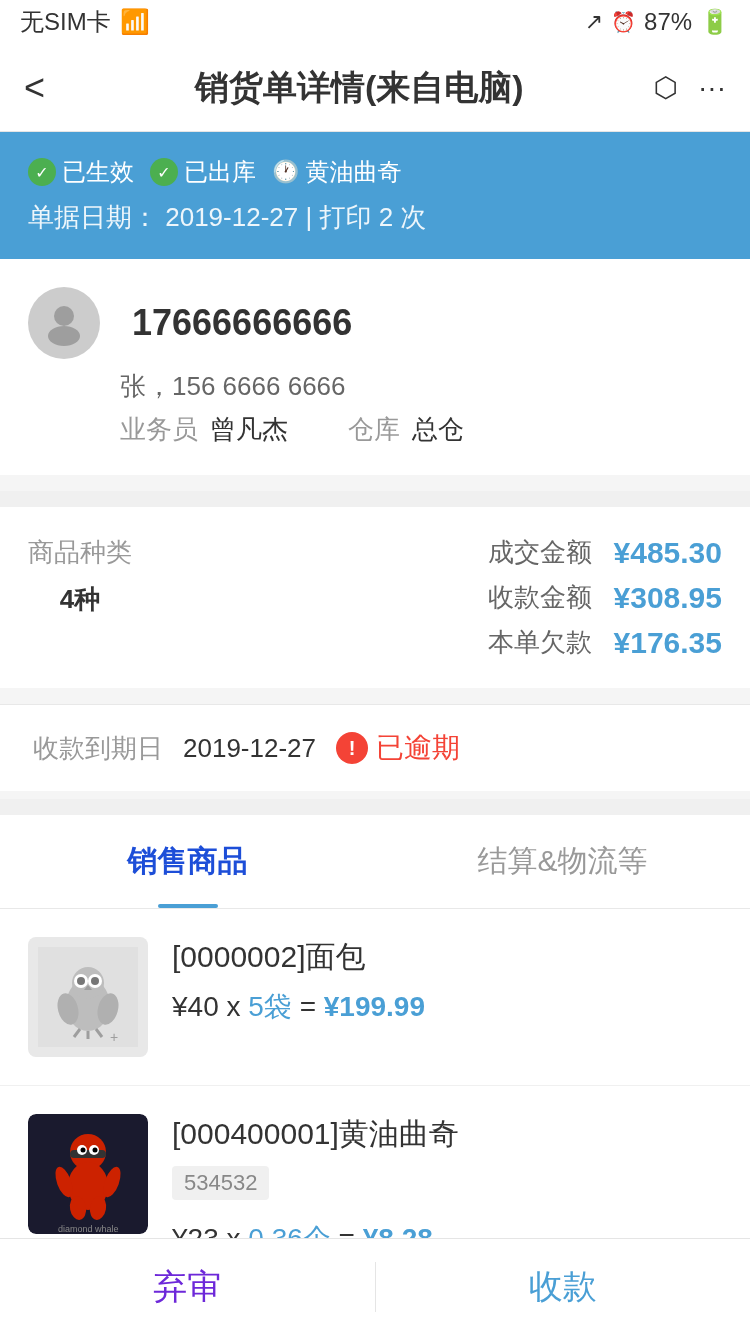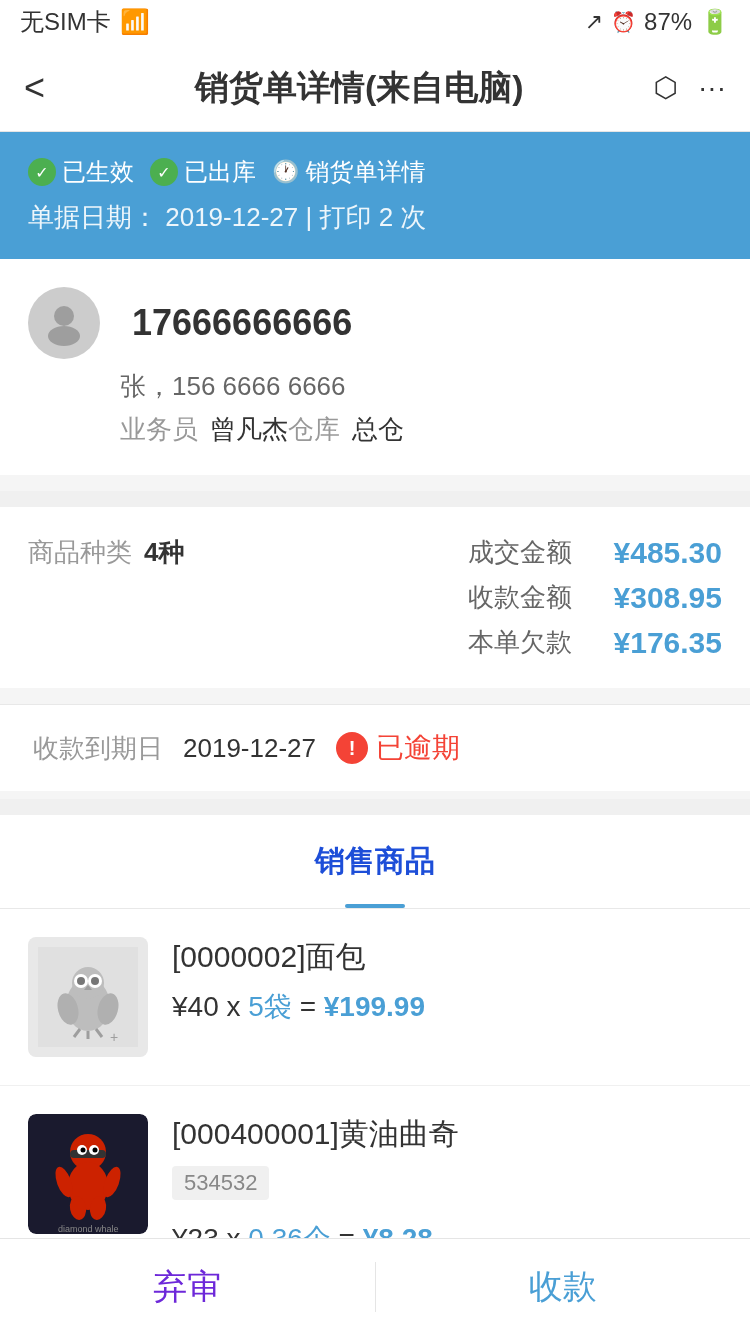--- a/index.html
+++ b/index.html
@@ -137,20 +137,21 @@
       margin-left: 12px;
     }
     .customer-detail {
       font-size: 26px;
       color: #666;
       margin-left: 92px;
     }
     .customer-meta {
       display: flex;
       align-items: flex-end;
+      gap: 60px;
       margin-left: 92px;
       margin-top: 8px;
     }
     .meta-item {
       display: flex;
       align-items: center;
       gap: 12px;
       font-size: 26px;
       color: #666;
     }
@@ -176,34 +177,34 @@
     }
     .summary-row {
       display: flex;
       justify-content: space-between;
       align-items: flex-start;
     }
     .summary-left {
       display: flex;
       align-items: center;
       gap: 12px;
+      flex-direction: column;
     }
     .summary-label { font-size: 26px; color: #999; }
     .summary-count { font-size: 26px; color: #333; font-weight: 600; }
     .summary-right {
       display: flex;
       flex-direction: column;
       align-items: flex-end;
       gap: 10px;
     }
     .summary-item {
       display: flex;
       justify-content: flex-start;
       align-items: center;
-      gap: 20px;
     }
     .amount-label { font-size: 26px; color: #666; }
     .amount-value { font-size: 30px; color: #4A9FD5; font-weight: 600; min-width: 130px; text-align: right; }
 
     
     .due-section {
       background: #fff;
       padding: 24px 33px;
       margin-bottom: 8px;
       display: flex;
@@ -381,21 +382,21 @@
     <span class="status-badge">
       <span class="check-icon">✓</span>
       <span>已生效</span>
     </span>
     <span class="status-badge">
       <span class="check-icon">✓</span>
       <span>已出库</span>
     </span>
     <span class="status-badge">
       <span class="clock-icon">🕐</span>
-      <span>销货单详情</span>
+      <span>黄油曲奇</span>
     </span>
   </div>
   <div class="order-header-sub">
     <span>单据日期：</span>
     <span>2019-12-27</span>
     <span>| 打印 2 次</span>
   </div>
 </div>
 
 <div class="customer-section">
@@ -455,20 +456,23 @@
     <div class="overdue-icon">!</div>
     <span class="overdue-text">已逾期</span>
   </div>
 </div>
 
 <div class="divider"></div>
 
 <div class="tabs-section">
   <div class="tab active">
     <span>销售商品</span>
+  </div>
+  <div class="tab">
+    <span>结算&amp;物流等</span>
   </div>
 </div>
 
 <div class="product-list">
 
   <div class="product-item">
     <div class="product-img">
       <div class="product-img-placeholder">
 
         <svg width="100" height="100" viewBox="0 0 100 100" fill="none" xmlns="http://www.w3.org/2000/svg">

